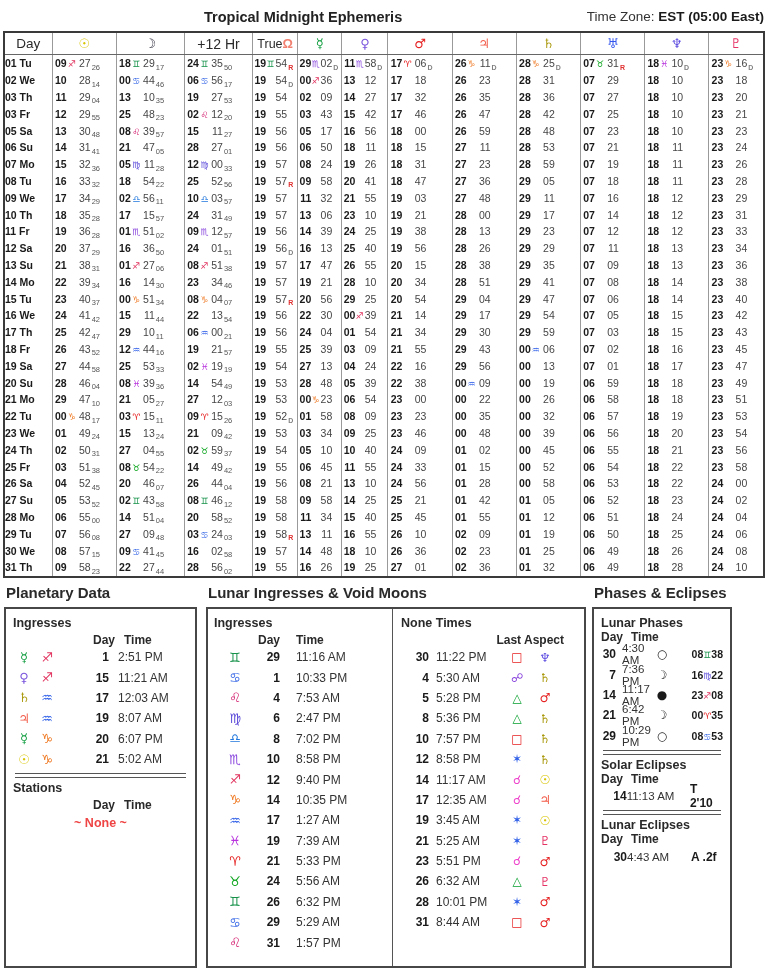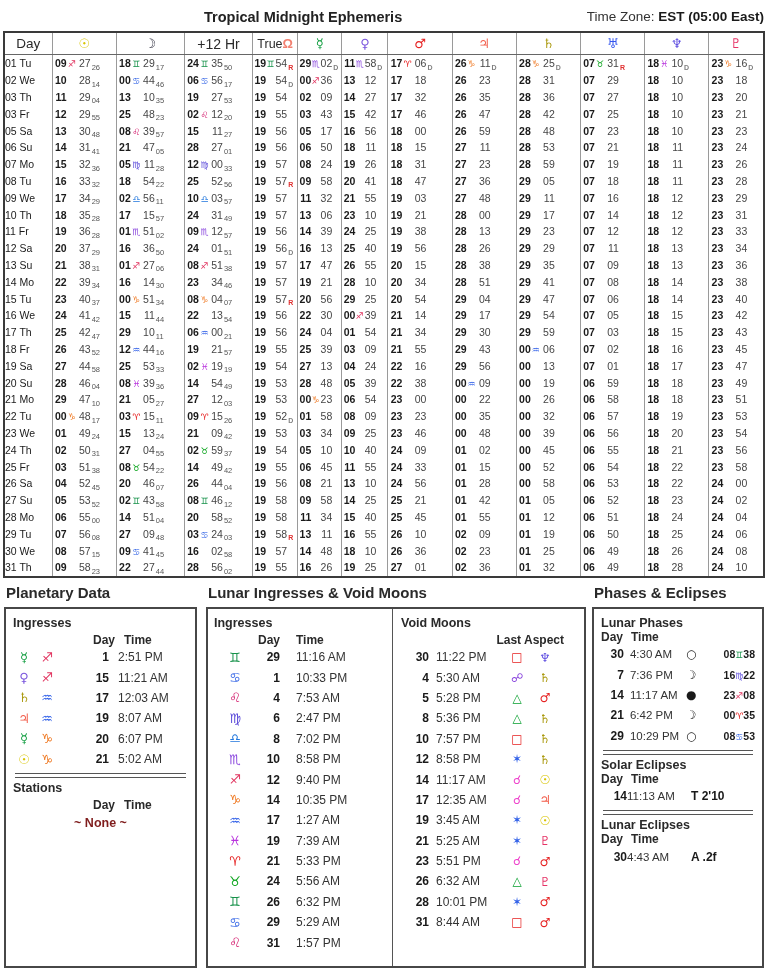--- a/index.html
+++ b/index.html
@@ -15,53 +15,53 @@
             border:2px solid #3a3a3a;}
   table.eph th,table.eph td{border-left:1px solid #9a9a9a;padding:0;white-space:nowrap;overflow:hidden;}
   table.eph th:first-child,table.eph td:first-child{border-left:none;}
   table.eph thead th{height:21px;border-bottom:1px solid #666;font-weight:normal;}
   .h-day{font-size:13.5px;color:#2a2a2a;text-align:center;}
   .h-glyph{font-size:13px;font-weight:bold;text-align:center;font-family:"DejaVu Sans",sans-serif;}
   .h-text{font-size:14px;color:#2a2a2a;text-align:center;}
   .h-node{font-size:12.5px;color:#2a2a2a;text-align:center;}
   .h-node .om{font-weight:bold;font-size:13px;}
   table.eph tbody td{height:16.8px;font-size:10.5px;vertical-align:middle;}
-  td.d-day{font-weight:normal;color:#1a1a1a;padding-left:4px;}
+  td.d-day{font-weight:bold;color:#1a1a1a;padding-left:4px;}
   td.t-dms{padding-left:3px;}
   td.t-dmn{padding-left:2px;}
   td.t-dm{padding-left:7px;}
   .c-deg{display:inline-block;text-align:right;font-weight:bold;color:#1a1a1a;}
   .c-sg{display:inline-block;text-align:center;font-size:9px;font-weight:bold;font-family:"DejaVu Sans",sans-serif;}
   .c-mn{display:inline-block;text-align:right;color:#454545;}
   .c-sc{display:inline-block;text-align:left;font-size:7.5px;color:#555;position:relative;top:2.5px;padding-left:1px;}
   .c-dir{display:inline-block;font-size:7px;font-weight:bold;position:relative;top:2.5px;padding-left:1px;}
   td.t-dms .c-deg{width:14px}td.t-dms .c-sg{width:11px}td.t-dms .c-mn{width:13px}td.t-dms .c-sc{width:12px}
   td.t-dmn .c-deg{width:13px}td.t-dmn .c-sg{width:9px}td.t-dmn .c-mn{width:12px}
   td.t-dm  .c-deg{width:14px}td.t-dm  .c-sg{width:10px}td.t-dm  .c-mn{width:14px}
   
   .sec-title{position:absolute;top:584px;font-size:15px;font-weight:bold;color:#2a2a2a;}
   .box{position:absolute;top:607px;border:2px solid #474747;background:#fff;box-sizing:border-box;}
   .box1{left:4px;width:193px;height:361px;padding:5px 7px;}
   .box2{left:206px;width:380px;height:361px;display:flex;}
   .box2 .col-ing{width:185px;border-right:1px solid #555;padding:5px 6px;box-sizing:border-box;}
   .box2 .col-void{flex:1;padding:5px 4px;}
-  .box3{left:592px;width:172px;height:361px;padding:5px 7px;}
+  .box3{left:592px;width:140px;height:361px;padding:5px 7px;}
   .blabel{font-weight:bold;font-size:12.5px;color:#2a2a2a;margin-top:2px;}
   .hdr-row{display:flex;font-weight:bold;font-size:12px;color:#2a2a2a;margin-top:3px;}
   .lst-row{display:flex;align-items:center;height:20.4px;font-size:12px;color:#333;}
   .lst-row .dayn{font-weight:bold;color:#1a1a1a;text-align:right;}
   .gly{font-family:"DejaVu Sans",sans-serif;font-weight:bold;text-align:center;}
   .dbl{border-top:1.5px solid #555;border-bottom:1.5px solid #555;height:3px;margin:4px 2px 3px 2px;}
   
   .pi .pgl{width:22px;font-size:13px;}
   .pi .sgl{width:24px;font-size:13px;}
   .pi .dayn{width:50px;}
   .pi .tm{padding-left:9px;}
   .pi-hdr .sp{width:52px;} .pi-hdr .hd{width:50px;text-align:right;} .pi-hdr .ht{padding-left:9px;}
-  .none{font-weight:bold;font-size:12.5px;color:#7f1d1d;text-align:center;margin-top:4px;}
+  .none{font-weight:bold;font-size:12.5px;color:#ef4444;text-align:center;margin-top:4px;}
   
   .li .sgl{width:26px;font-size:13px;margin-left:8px;}
   .li .dayn{width:32px;}
   .li .tm{padding-left:16px;}
   .li-hdr .sp{width:34px;} .li-hdr .hd{width:32px;text-align:right;} .li-hdr .ht{padding-left:16px;}
   
   .vt .dayn{width:32px;}
   .vt .tm{width:66px;padding-left:7px;}
   .vt .agl{width:30px;font-size:12px;}
   .vt .pgl{width:26px;font-size:12.5px;}
@@ -727,21 +727,21 @@
             <span class="tm">5:29 AM</span>
           </div>
           <div class="lst-row li">
             <span class="gly sgl" style="color: rgb(212, 32, 112);">♌</span>
             <span class="dayn">31</span>
             <span class="tm">1:57 PM</span>
           </div>
         </div>
     </div>
     <div class="col-void">
-      <div class="blabel" style="padding-left:4px">Void Moons</div>
+      <div class="blabel" style="padding-left:4px">None Times</div>
       <div class="hdr-row vt-hdr">
         <span>Last Aspect</span>
       </div>
       <div id="vt-rows">
           <div class="lst-row vt">
             <span class="dayn">30</span>
             <span class="tm">11:22 PM</span>
             <span class="gly agl" style="color: rgb(230, 34, 34);">□</span>
             <span class="gly pgl" style="color: rgb(91, 74, 224);">♆</span>
           </div>

